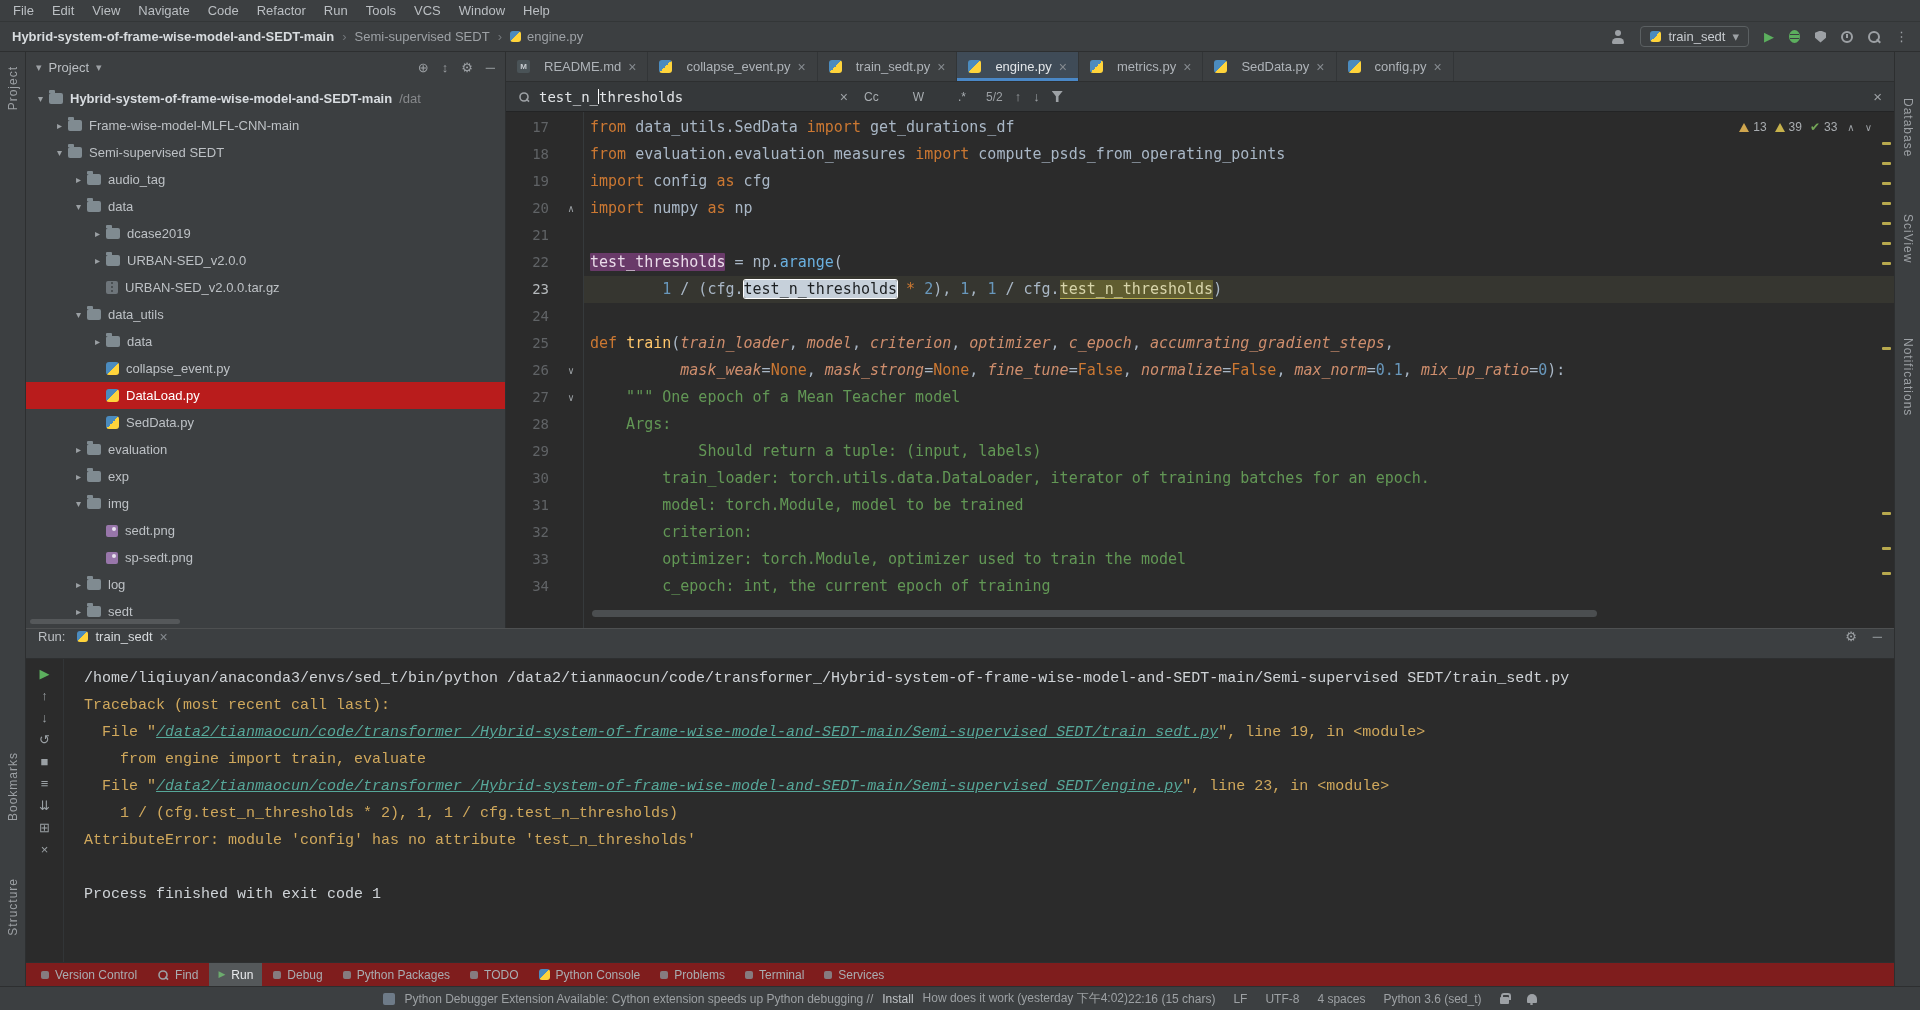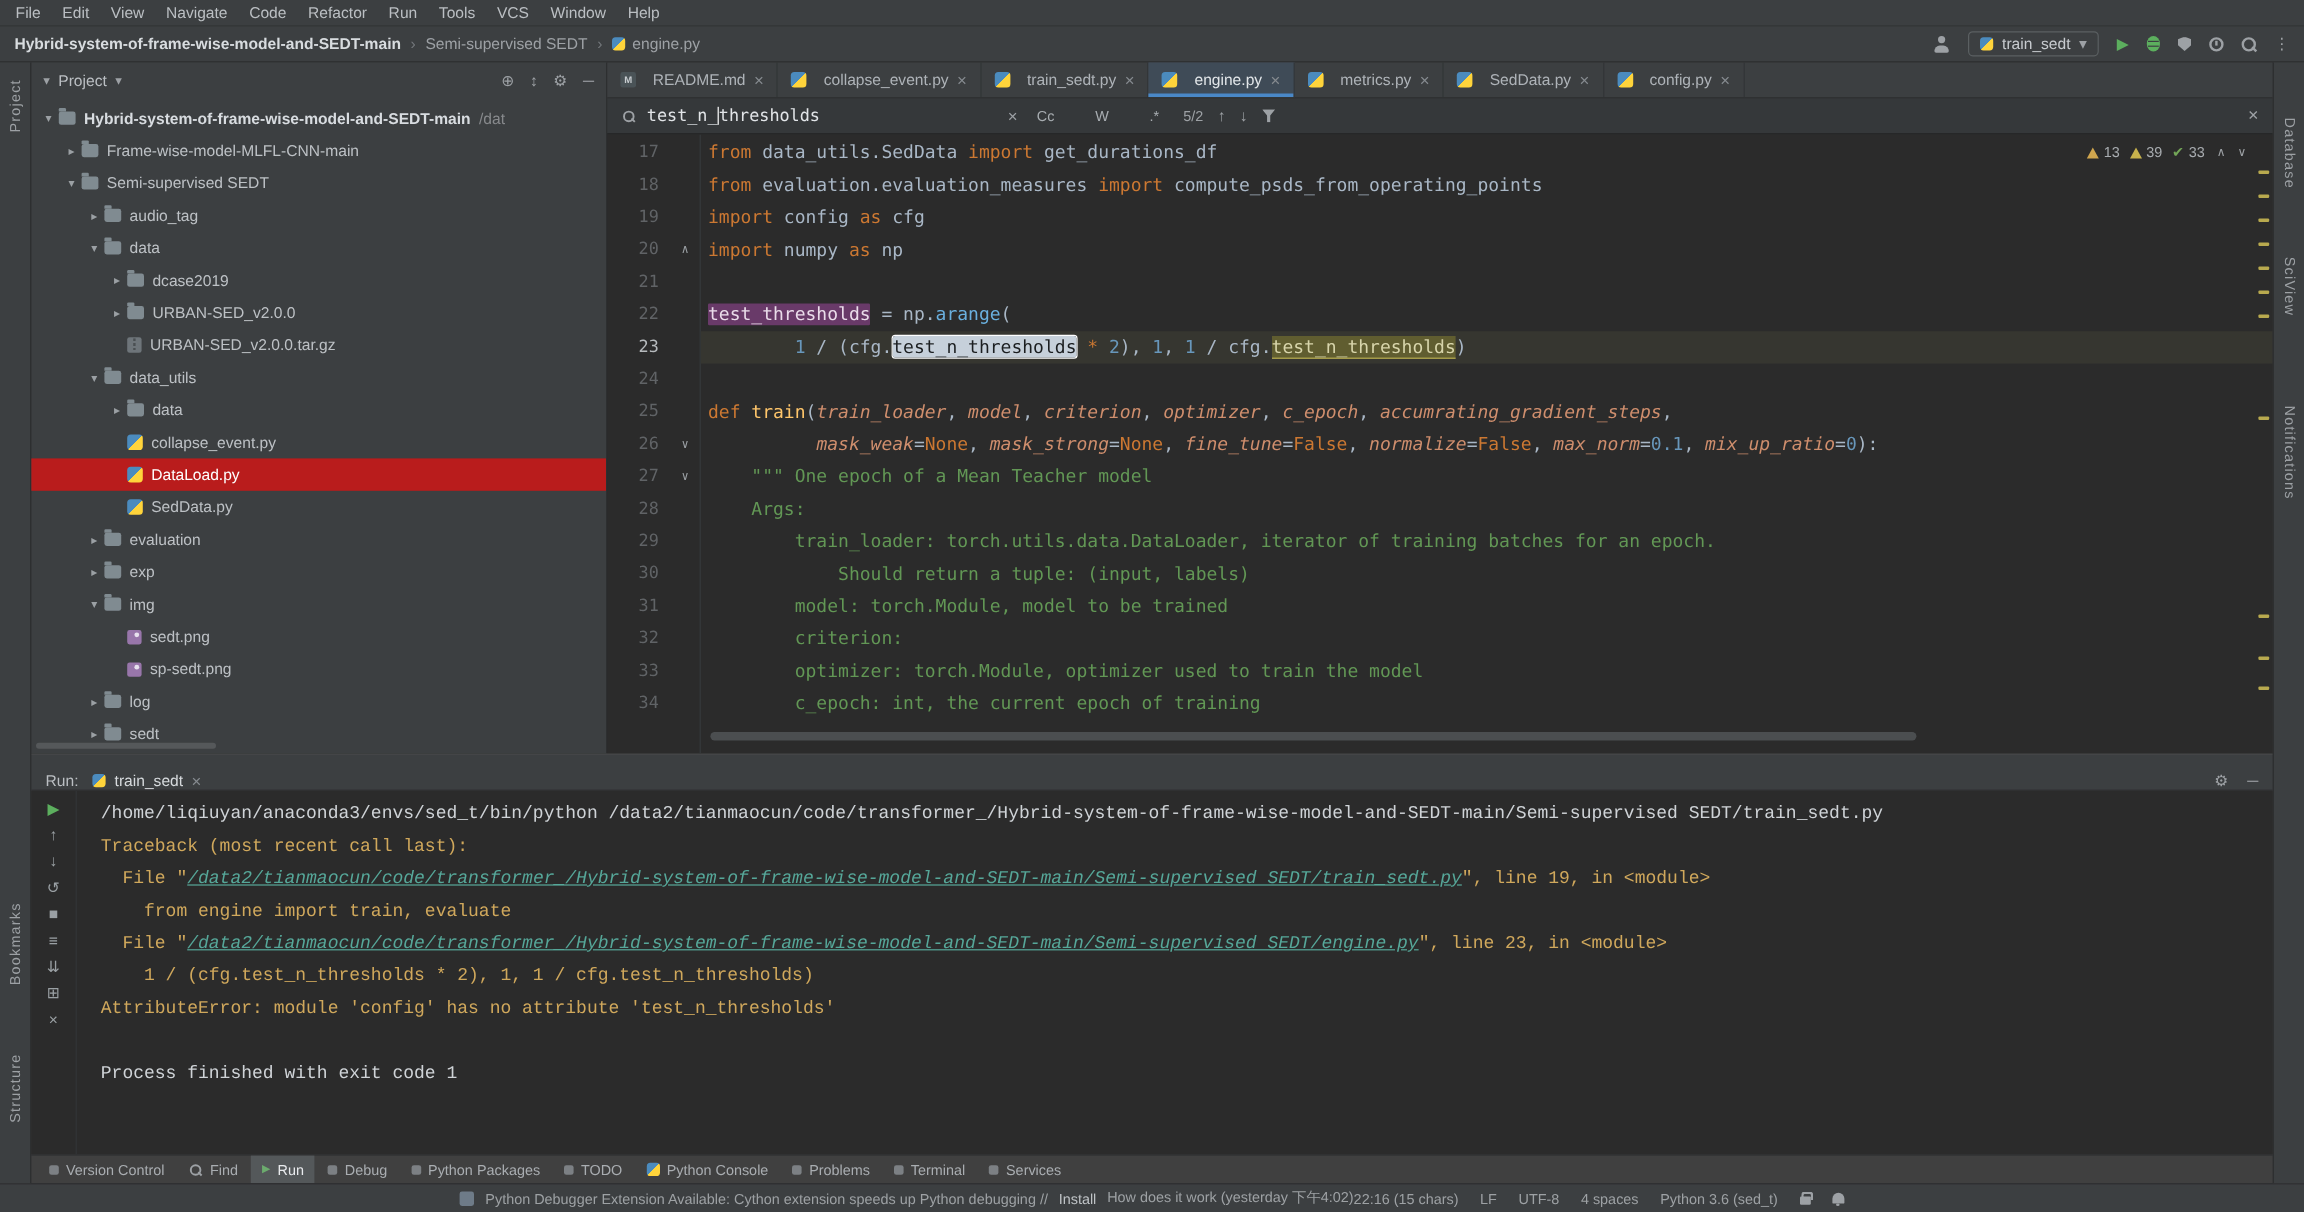--- a/index.html
+++ b/index.html
@@ -126,35 +126,35 @@
 .tri{width:0;height:0;border-left:5px solid transparent;border-right:5px solid transparent;border-bottom:9px solid #d0a64e;display:inline-block}
 .tri.t2{border-bottom-color:#c7b24c}
 .chk{color:#73a657;font-size:12px}
 .chk::before{content:"✔"}
 .chv{color:#9da1a5;font-size:10px;margin-left:2px}
 .estripe{position:absolute;right:0;top:0;bottom:0;width:14px}
 .stripe-mark{position:absolute;right:3px;width:9px;height:3px;background:#b8a94e;border-radius:1px}
 .hscroll{position:absolute;left:86px;top:498px;height:7px;width:1005px;background:#4f5254;border-radius:4px;opacity:.9}
 
 .run-panel{flex:1;border-top:1px solid #4e5051;background:#2b2b2b;display:flex;flex-direction:column;min-height:0}
-.run-header{height:30px;background:#3c3f41;border-bottom:1px solid #2d2f30;display:flex;align-items:flex-end;gap:12px;padding:0 12px;flex:0 0 auto}
+.run-header{height:30px;background:#3c3f41;border-bottom:1px solid #2d2f30;display:flex;align-items:flex-start;gap:12px;padding:0 12px;flex:0 0 auto}
 .run-label{color:#bbbfc3;font-size:13px}
 .run-tab{display:flex;align-items:center;gap:7px;color:#d6dadd;font-size:13px}
 .run-hdr-icons{margin-left:auto;display:flex;gap:16px;color:#9da1a5;font-size:13px}
 .run-body{flex:1;display:flex;min-height:0}
 .run-toolbar{width:38px;flex:0 0 auto;border-right:1px solid #323537;display:flex;flex-direction:column;align-items:center;padding-top:8px;gap:9px}
 .rt-ic{color:#9aa0a4;font-size:13px;line-height:1}
 .rt-ic.green{color:#5caf5e}
 .console{flex:1;padding:6px 16px 0 20px;font-family:Liberation Mono, monospace;font-size:15px;line-height:27px;overflow:hidden}
 .con-line{height:27px;white-space:pre}
 .cl-out{color:#cfd3d7}
 .cl-err{color:#d0a85c}
 .cl-link{color:#56a799;font-style:italic;text-decoration:underline}
 
-.twbar{height:24px;background:#404040;border-top:1px solid #2d2f30;display:flex;align-items:center;padding:0 6px;gap:2px;flex:0 0 auto}
+.twbar{height:24px;background:#7f1d1d;border-top:1px solid #2d2f30;display:flex;align-items:center;padding:0 6px;gap:2px;flex:0 0 auto}
 .tw-item{display:flex;align-items:center;gap:6px;padding:0 9px;height:100%;font-size:12px;color:#a9adb1}
 .tw-item.active{background:#54585a;color:#e8eaed}
 .statusbar{height:24px;background:#3c3f41;border-top:1px solid #2d2f30;display:flex;align-items:center;justify-content:center;padding:0 12px;font-size:12px;color:#9da1a4;flex:0 0 auto}
 .sb-left{display:flex;align-items:center;gap:9px}
 .sb-link{color:#bfc3c6}
 .sb-right{display:flex;align-items:center;gap:18px}
 .stat-seg{white-space:nowrap}
 </style>
 </head>
 <body>
@@ -422,22 +422,22 @@
                 <div class="cl"><span class="tk-kw">import </span><span class="tk-pl">config </span><span class="tk-kw">as </span><span class="tk-pl">cfg</span></div>
                 <div class="cl"><span class="tk-kw">import </span><span class="tk-pl">numpy </span><span class="tk-kw">as </span><span class="tk-pl">np</span></div>
                 <div class="cl"></div>
                 <div class="cl"><span class="tk-hlwrite">test_thresholds</span><span class="tk-pl"> = np.</span><span class="tk-call">arange</span><span class="tk-pl">(</span></div>
                 <div class="cl current"><span class="tk-pl">        </span><span class="tk-num">1</span><span class="tk-pl"> / (cfg.</span><span class="tk-hlcur">test_n_thresholds</span><span class="tk-op"> * </span><span class="tk-num">2</span><span class="tk-pl">), </span><span class="tk-num">1</span><span class="tk-pl">, </span><span class="tk-num">1</span><span class="tk-pl"> / cfg.</span><span class="tk-hlmatch">test_n_thresholds</span><span class="tk-pl">)</span></div>
                 <div class="cl"></div>
                 <div class="cl"><span class="tk-kw">def </span><span class="tk-fn">train</span><span class="tk-pl">(</span><span class="tk-param">train_loader</span><span class="tk-pl">, </span><span class="tk-param">model</span><span class="tk-pl">, </span><span class="tk-param">criterion</span><span class="tk-pl">, </span><span class="tk-param">optimizer</span><span class="tk-pl">, </span><span class="tk-param">c_epoch</span><span class="tk-pl">, </span><span class="tk-param">accumrating_gradient_steps</span><span class="tk-pl">,</span></div>
                 <div class="cl"><span class="tk-pl">          </span><span class="tk-param">mask_weak</span><span class="tk-pl">=</span><span class="tk-kw">None</span><span class="tk-pl">, </span><span class="tk-param">mask_strong</span><span class="tk-pl">=</span><span class="tk-kw">None</span><span class="tk-pl">, </span><span class="tk-param">fine_tune</span><span class="tk-pl">=</span><span class="tk-kw">False</span><span class="tk-pl">, </span><span class="tk-param">normalize</span><span class="tk-pl">=</span><span class="tk-kw">False</span><span class="tk-pl">, </span><span class="tk-param">max_norm</span><span class="tk-pl">=</span><span class="tk-num">0.1</span><span class="tk-pl">, </span><span class="tk-param">mix_up_ratio</span><span class="tk-pl">=</span><span class="tk-num">0</span><span class="tk-pl">):</span></div>
                 <div class="cl"><span class="tk-str">    """ One epoch of a Mean Teacher model</span></div>
                 <div class="cl"><span class="tk-str">    Args:</span></div>
+                <div class="cl"><span class="tk-str">            Should return a tuple: (input, labels)</span></div>
                 <div class="cl"><span class="tk-str">        train_loader: torch.utils.data.DataLoader, iterator of training batches for an epoch.</span></div>
-                <div class="cl"><span class="tk-str">            Should return a tuple: (input, labels)</span></div>
                 <div class="cl"><span class="tk-str">        model: torch.Module, model to be trained</span></div>
                 <div class="cl"><span class="tk-str">        criterion:</span></div>
                 <div class="cl"><span class="tk-str">        optimizer: torch.Module, optimizer used to train the model</span></div>
                 <div class="cl"><span class="tk-str">        c_epoch: int, the current epoch of training</span></div>
               </div>
             <div class="inspections" id="inspections">
                 <span class="insp-item">
                   <span class="tri"></span>
                   <span class="cnt">13</span>
                 </span>

